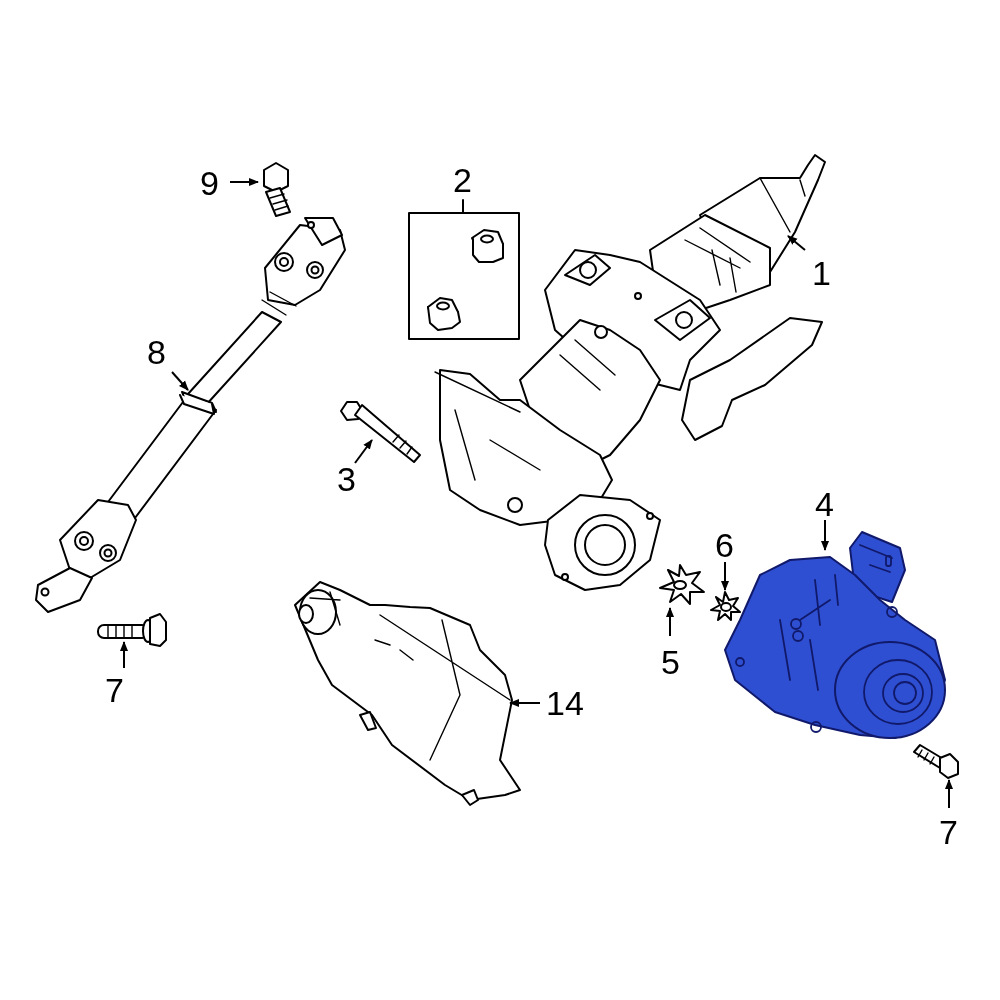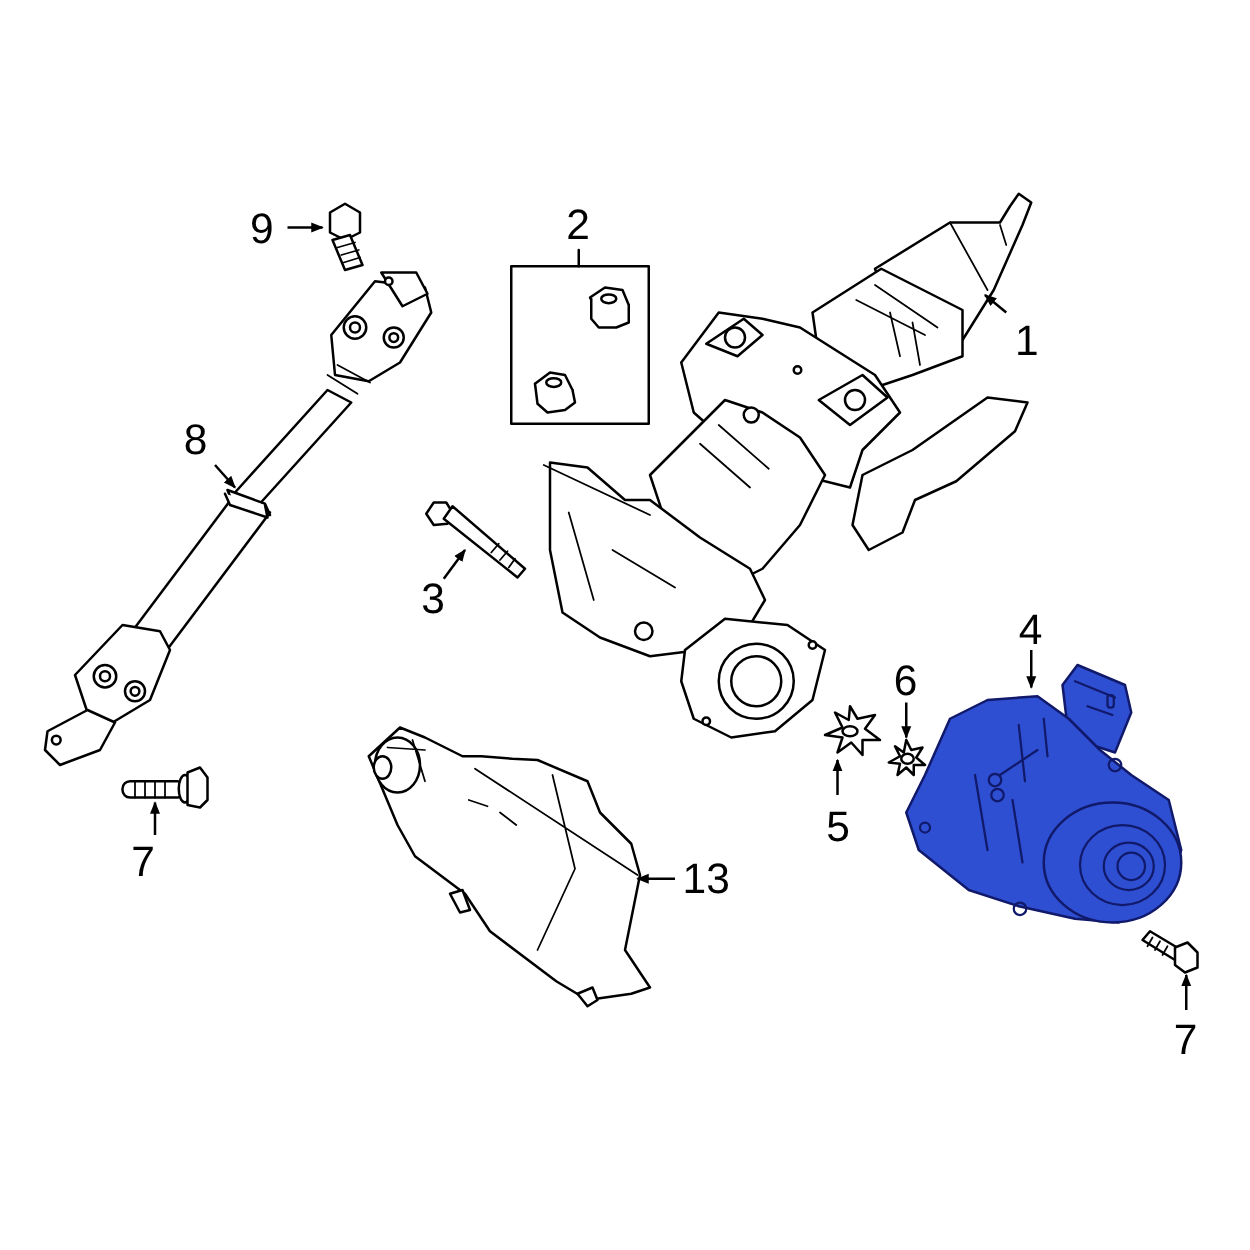--- a/index.html
+++ b/index.html
@@ -175,15 +175,15 @@
 <div class="callout" style="left:812px;top:256px;">1</div>
 <div class="callout" style="left:453px;top:163px;">2</div>
 <div class="callout" style="left:337px;top:462px;">3</div>
 <div class="callout" style="left:815px;top:487px;">4</div>
 <div class="callout" style="left:661px;top:645px;">5</div>
 <div class="callout" style="left:715px;top:528px;">6</div>
 <div class="callout" style="left:939px;top:815px;">7</div>
 <div class="callout" style="left:147px;top:335px;">8</div>
 <div class="callout" style="left:200px;top:166px;">9</div>
 <div class="callout" style="left:105px;top:673px;">7</div>
-<div class="callout" style="left:546px;top:686px;">13</div>
+<div class="callout" style="left:546px;top:686px;">14</div>
 
 </div>
 
 </body></html>

